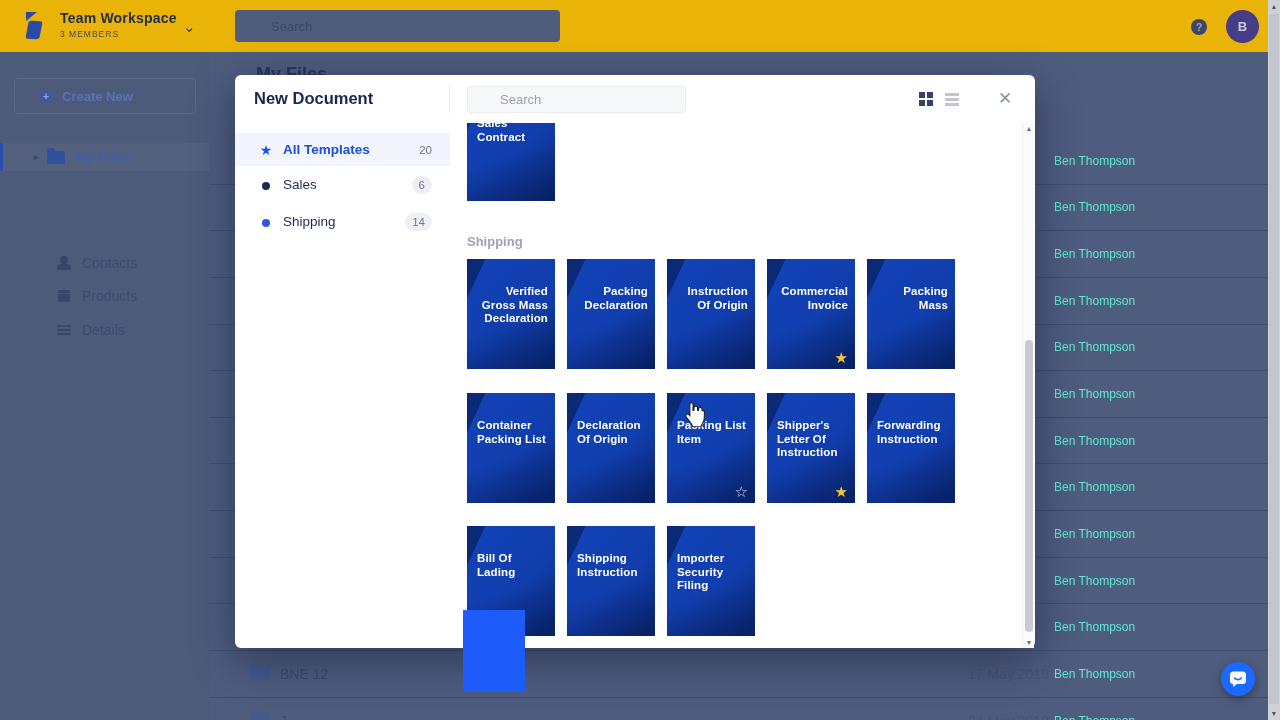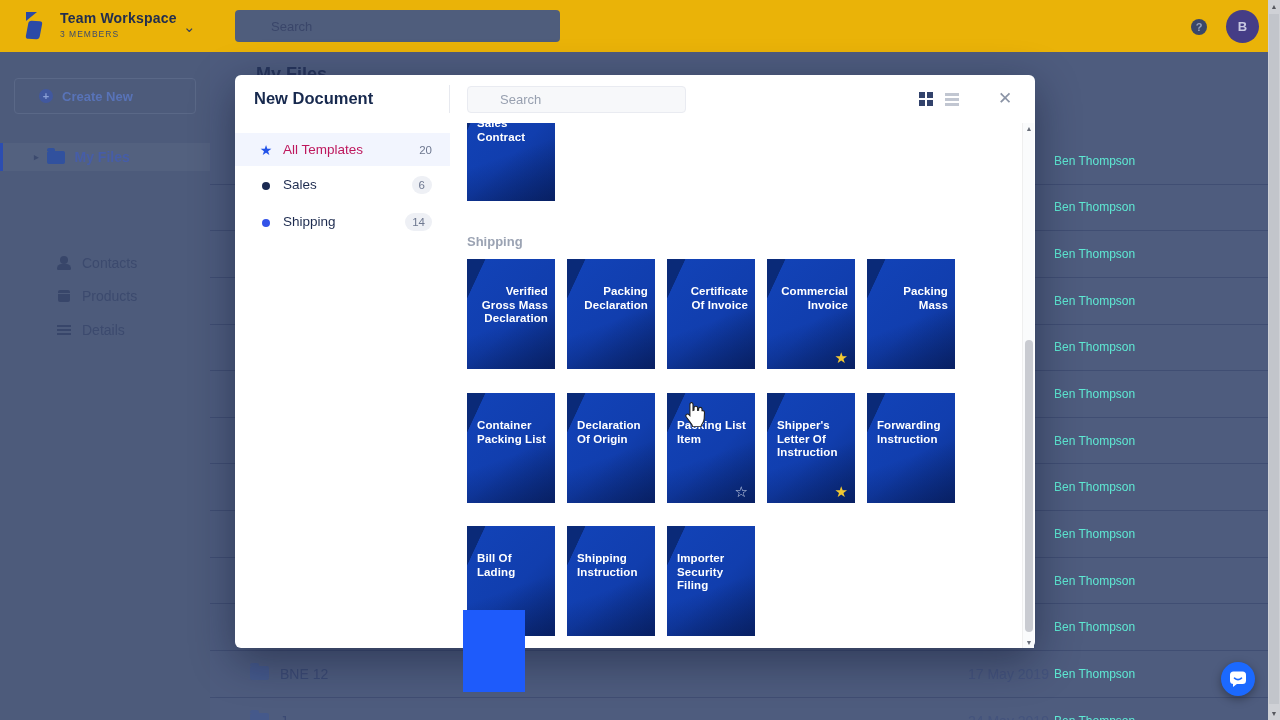--- a/index.html
+++ b/index.html
@@ -92,21 +92,21 @@
 
   
   .cat-panel { position:absolute; left:0; top:58px; width:215px; }
   .cat-item { position:relative; height:37px; display:flex; align-items:center; cursor:pointer; }
   .cat-item.active { background:#f2f5fe; height:33px; }
   .cat-ic { position:absolute; left:24px; width:14px; text-align:center; }
   .cat-star { color:#2353e9; font-size:14px; }
   .dot { display:inline-block; width:8px; height:8px; border-radius:50%; }
   .dot-sales { background:#1b2a52; }  .dot-shipping { background:#3353e8; }  .dot-custom { background:#8d84ea; }
   .cat-label { margin-left:48px; font-size:13.5px; color:#1d2b4f; }
-  .cat-item.active .cat-label { color:#be185d; font-weight:normal; }
+  .cat-item.active .cat-label { color:#1d4ed8; font-weight:bold; }
   .cat-count { position:absolute; right:18px; font-size:11.5px; color:#6e7890; }
   .cat-count.pill { background:#eef0f5; border-radius:10px; padding:3px 7px; }
 
   
   .m-content { position:absolute; left:215px; top:48px; width:572px; height:525px; overflow:hidden; }
   .sec-header { position:absolute; left:17px; top:111px; font-size:13px; color:#9ba3b3; font-weight:bold; }
   .card-row { position:absolute; left:17px; display:flex; gap:12px; }
   .row1 { top:136px;text-align:right; } .row2 { top:270px; } .row3 { top:403px; }
   .tcard { position:relative; width:88px; height:110px; cursor:pointer; color:#fff;
     background:
@@ -273,21 +273,21 @@
       <div class="sec-header">Shipping</div>
 
       <div class="card-row row1">
         <div class="tcard">
           <span class="tcard-title">Verified Gross Mass Declaration</span>
           </div>
         <div class="tcard">
           <span class="tcard-title">Packing Declaration</span>
           </div>
         <div class="tcard">
-          <span class="tcard-title">Certificate Of Invoice</span>
+          <span class="tcard-title">Instruction Of Origin</span>
           </div>
         <div class="tcard">
           <span class="tcard-title">Commercial Invoice</span>
           <span class="star filled">★</span>
           </div>
         <div class="tcard">
           <span class="tcard-title">Packing Mass</span>
           </div>
       </div>
 

